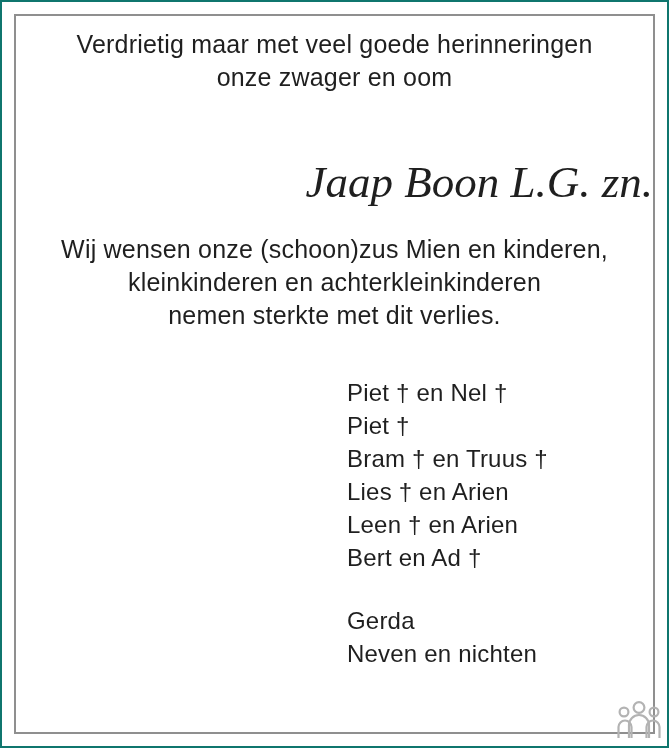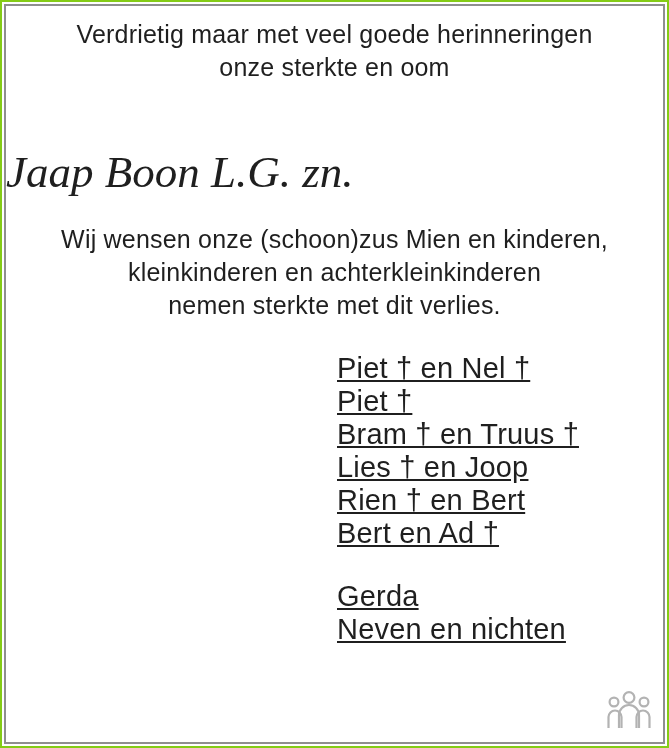--- a/index.html
+++ b/index.html
@@ -5,22 +5,22 @@
   html, body {
     margin: 0;
     padding: 0;
     background: #ffffff;
   }
   .notice {
     position: relative;
     width: 669px;
     height: 748px;
     box-sizing: border-box;
-    border: 2px solid #84cc16;
-    padding: 2px;
+    border: 2px solid #0f766e;
+    padding: 12px;
     background: #ffffff;
     font-family: "Liberation Sans", sans-serif;
     color: #1f1f1f;
   }
   .inner-frame {
     position: relative;
     width: 100%;
     height: 100%;
     box-sizing: border-box;
     border: 2px solid #8f8f8f;
@@ -34,34 +34,33 @@
     line-height: 33px;
     letter-spacing: 0.2px;
   }
   .opening { top: 12px; }
   .condolence { top: 217px; }
   .deceased-name {
     position: absolute;
     left: 0;
     right: 0;
     top: 138px;
-    text-align: left;
+    text-align: right;
     font-family: "Liberation Serif", serif;
     font-style: italic;
     font-size: 45px;
     line-height: 56px;
   }
   .relatives {
     position: absolute;
     left: 331px;
-    top: 346px;
-    font-size: 29px;
+    top: 360px;
+    font-size: 24px;
     line-height: 33px;
     letter-spacing: 0.2px;
-    text-decoration: underline;
   }
   .relatives-group + .relatives-group {
     margin-top: 30px;
   }
   .logo {
     position: absolute;
     left: 601px;
     top: 685px;
     width: 44px;
     height: 38px;
@@ -69,38 +68,38 @@
   .logo svg { display: block; }
 </style>
 </head>
 <body>
 
 <div class="notice">
   <div class="inner-frame">
 
     <div class="opening">
       <div>Verdrietig maar met veel goede herinneringen</div>
-      <div>onze sterkte en oom</div>
+      <div>onze zwager en oom</div>
     </div>
 
     <div class="deceased-name">Jaap Boon L.G. zn.</div>
 
     <div class="condolence">
       <div>Wij wensen onze (schoon)zus Mien en kinderen,</div>
       <div>kleinkinderen en achterkleinkinderen</div>
       <div>nemen sterkte met dit verlies.</div>
     </div>
 
     <div class="relatives">
       <div class="relatives-group">
         <div>Piet † en Nel †</div>
         <div>Piet †</div>
         <div>Bram † en Truus †</div>
-        <div>Lies † en Joop</div>
-        <div>Rien † en Bert</div>
+        <div>Lies † en Arien</div>
+        <div>Leen † en Arien</div>
         <div>Bert en Ad †</div>
       </div>
       <div class="relatives-group">
         <div>Gerda</div>
         <div>Neven en nichten</div>
       </div>
     </div>
 
     <div class="logo">
       <svg width="44" height="38" viewBox="0 0 44 38" fill="none" xmlns="http://www.w3.org/2000/svg">

